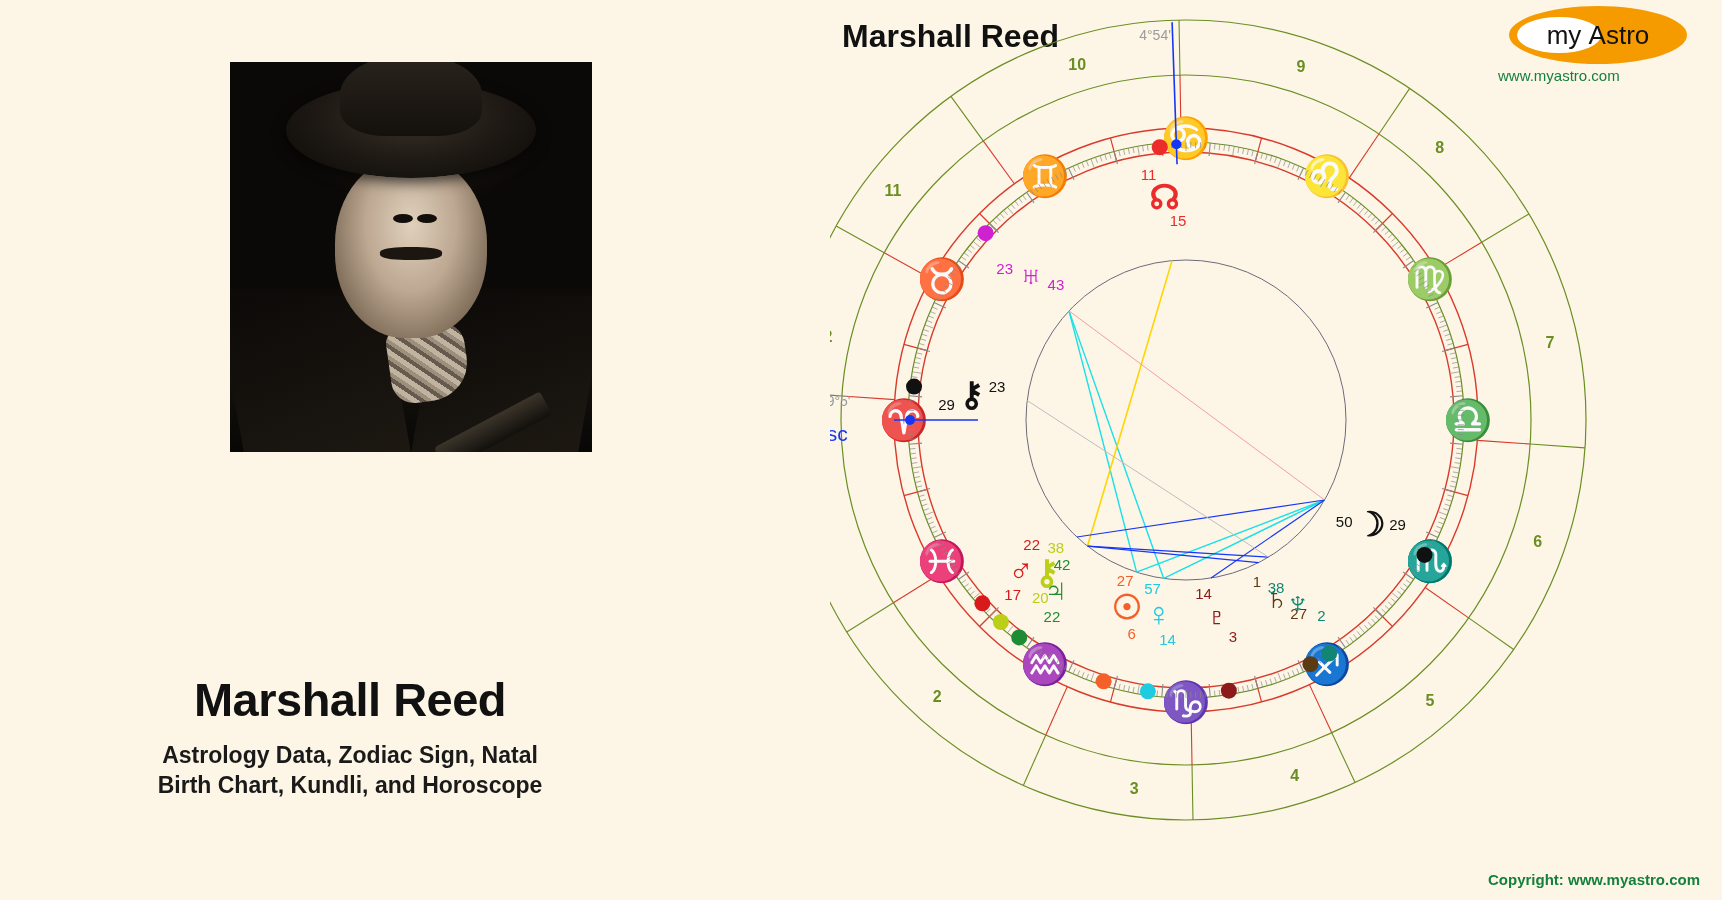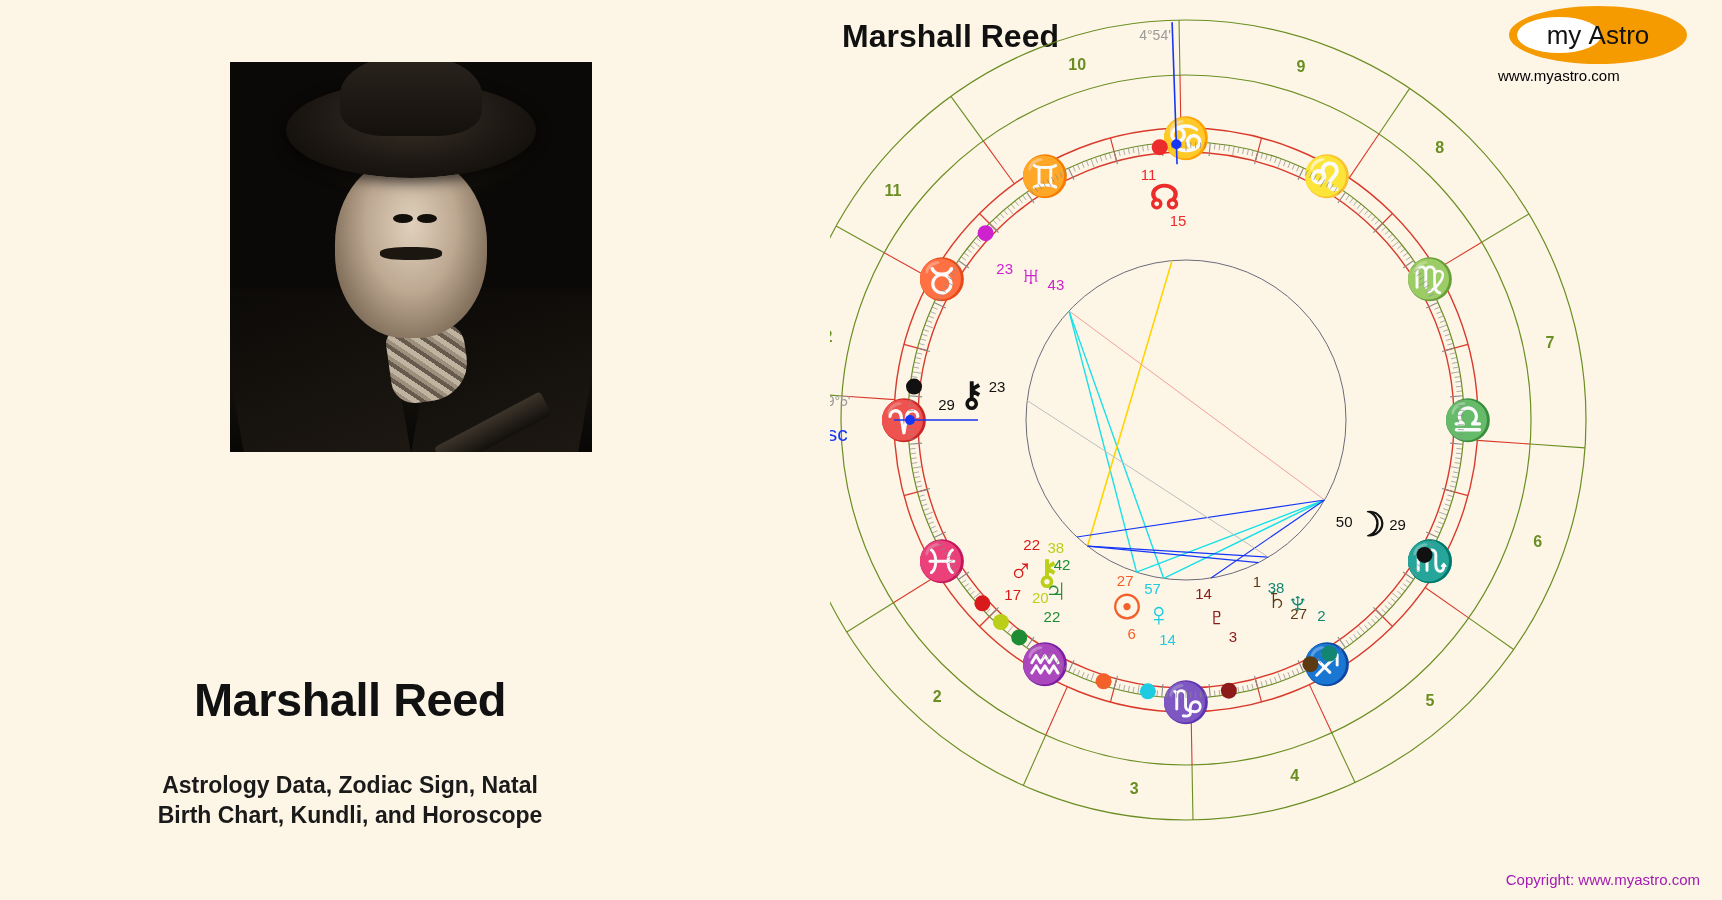--- a/index.html
+++ b/index.html
@@ -86,41 +86,40 @@
     position:absolute;left:0;top:672px;width:700px;
     text-align:center;
     font-size:47px;font-weight:bold;color:#111;
     letter-spacing:-0.5px;
   }
   .person-subtitle{
     position:absolute;left:0;top:740px;width:700px;
     text-align:center;
     font-size:23px;font-weight:bold;color:#1a1a1a;
     line-height:1.32;
-    margin-top:30px;
   }
 
   
   .logo-wrap{position:absolute;right:24px;top:6px;width:200px;text-align:left;}
   .logo-ellipse{
     position:relative;width:178px;height:58px;margin:0 auto;
     background:#F59B00;border-radius:50%;
     display:flex;align-items:center;justify-content:center;
   }
   .logo-inner-ellipse{
     position:absolute;left:8px;top:11px;width:84px;height:36px;
     background:#ffffff;border-radius:50%;
   }
   .logo-text{position:relative;z-index:2;font-size:26px;color:#111;font-weight:400;}
   .logo-text .my{font-weight:400;}
-  .logo-url{margin-top:3px;font-size:15px;color:#000000;}
+  .logo-url{margin-top:3px;font-size:15px;color:#15803d;}
 
   .copyright{
     position:absolute;right:22px;bottom:12px;
-    font-size:15px;color:#a21caf;
+    font-size:15px;color:#15803d;font-weight:bold;
   }
 
   
   .chart-title{
     position:absolute;left:842px;top:18px;
     font-size:32px;font-weight:bold;color:#111;
   }
   .chart-area{position:absolute;left:830px;top:0;width:892px;height:900px;}
   svg.wheel{display:block;}
 </style>

